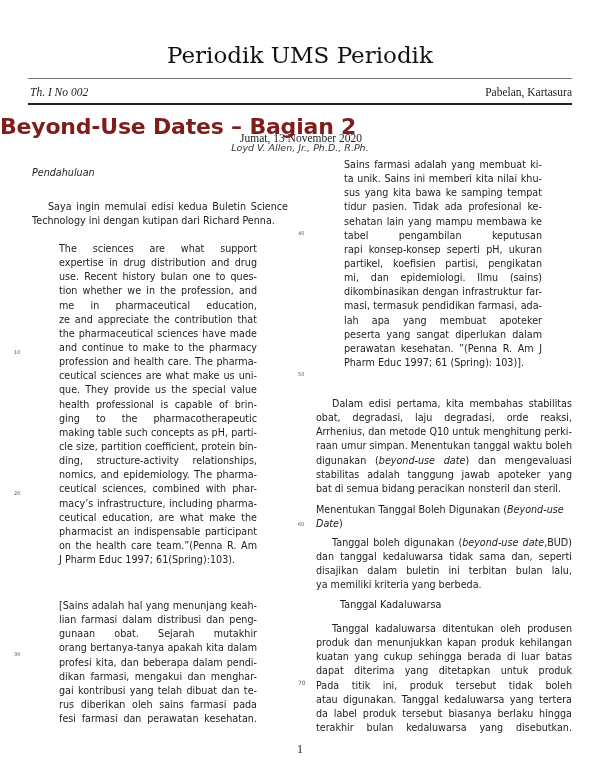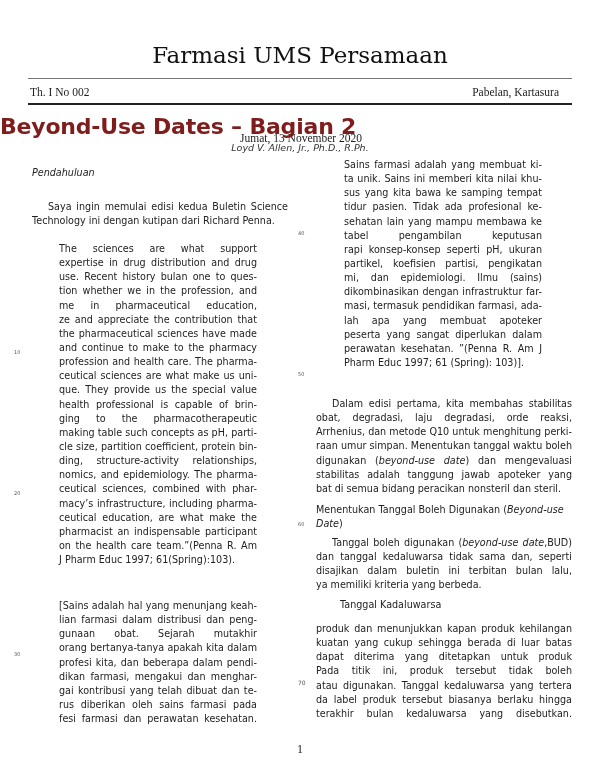--- a/index.html
+++ b/index.html
@@ -4,42 +4,42 @@
 <style>
   html, body { margin: 0; padding: 0; background: #ffffff; }
   body { width: 600px; height: 776px; position: relative; overflow: hidden; color: #1a1a1a; }
   .page { position: absolute; left: 0; top: 0; width: 600px; height: 776px; }
   .masthead { position: absolute; left: 0; width: 600px; top: 40px; text-align: center;
     font-family: "DejaVu Serif", "Liberation Serif", serif; font-size: 23px; line-height: 30px; color: #111; }
   .rule-top { position: absolute; left: 28px; width: 544px; top: 78px; height: 0; border-top: 1px solid #777; }
   .rule-bottom { position: absolute; left: 28px; width: 544px; top: 103px; height: 0; border-top: 2px solid #222; }
   .issue-bar { position: absolute; left: 30px; width: 542px; top: 84px; height: 16px;
     font-family: "Liberation Serif", "DejaVu Serif", serif; font-size: 11.5px; line-height: 16px; color: #222; }
-  .issue-bar .left { position: absolute; left: 0; top: 0; }
+  .issue-bar .left { position: absolute; left: 0; top: 0; font-style: italic; }
   .issue-bar .center { position: absolute; left: 0; right: 0; top: 0; text-align: center; margin-top: 46px; }
-  .issue-bar .right { position: absolute; right: 13px; top: 0; }
+  .issue-bar .right { position: absolute; right: 0; top: 0; }
   .title { position: absolute; left: 0; width: 600px; top: 113px; text-align: left;
     font-family: "DejaVu Sans", "Liberation Sans", sans-serif; font-weight: bold; font-size: 22px; line-height: 28px; color: #7f1d1d; letter-spacing: -0.2px; }
   .author { position: absolute; left: 0; width: 600px; top: 141px; text-align: center;
     font-family: "DejaVu Sans", "Liberation Sans", sans-serif; font-style: italic; font-size: 9.5px; line-height: 13px; color: #333; }
   .txt { font-family: "DejaVu Sans", "Liberation Sans", sans-serif; font-size: 9.6px; line-height: 14.15px; color: #222; }
   .col { position: absolute; }
   .jl { display: block; text-align: justify; text-align-last: justify; white-space: normal; height: 14.15px; overflow: hidden; }
   .nl { display: block; white-space: nowrap; height: 14.15px; }
   .it { font-style: italic; }
   .margin-num { position: absolute; font-family: "DejaVu Sans", "Liberation Sans", sans-serif; font-size: 5px; color: #555; }
   .page-number { position: absolute; left: 0; width: 600px; top: 742px; text-align: center;
     font-family: "Liberation Serif", "DejaVu Serif", serif; font-size: 12px; color: #222; }
 </style>
 </head>
 <body>
 
 <div class="page">
 
-  <div class="masthead">Farmasi UMS Persamaan</div>
+  <div class="masthead">Periodik UMS Periodik</div>
   <div class="rule-top"></div>
   <div class="issue-bar">
     <span class="left">Th. I No 002</span>
     <span class="center">Jumat, 13 November 2020</span>
     <span class="right">Pabelan, Kartasura</span>
   </div>
   <div class="rule-bottom"></div>
 
   <div class="title">Beyond-Use Dates – Bagian 2</div>
   <div class="author">Loyd V. Allen, Jr., Ph.D., R.Ph.</div>
@@ -128,20 +128,21 @@
       <span class="jl">dan tanggal kedaluwarsa tidak sama dan, seperti yang</span>
       <span class="jl">disajikan dalam buletin ini terbitan bulan lalu, keduan-</span>
       <span class="nl">ya memiliki kriteria yang berbeda.</span>
     </div>
 
   <div class="col txt" style="left:316px; top:598px; width:256px;margin-left:24px;">
     <span class="nl">Tanggal Kadaluwarsa</span>
   </div>
 
   <div class="col txt" id="para-expiry" style="left:316px; top:622px; width:256px;">
+      <span class="jl" style="padding-left: 16px;">Tanggal kadaluwarsa ditentukan oleh produsen</span>
       <span class="jl">produk dan menunjukkan kapan produk kehilangan ke-</span>
       <span class="jl">kuatan yang cukup sehingga berada di luar batas yang</span>
       <span class="jl">dapat diterima yang ditetapkan untuk produk tersebut.</span>
       <span class="jl">Pada titik ini, produk tersebut tidak boleh dikeluarkan</span>
       <span class="jl">atau digunakan. Tanggal kedaluwarsa yang tertera pa-</span>
       <span class="jl">da label produk tersebut biasanya berlaku hingga hari</span>
       <span class="jl">terakhir bulan kedaluwarsa yang disebutkan. Tanggal</span>
     </div>
 
   <span class="margin-num" style="left:14px; top:349px;">10</span>

